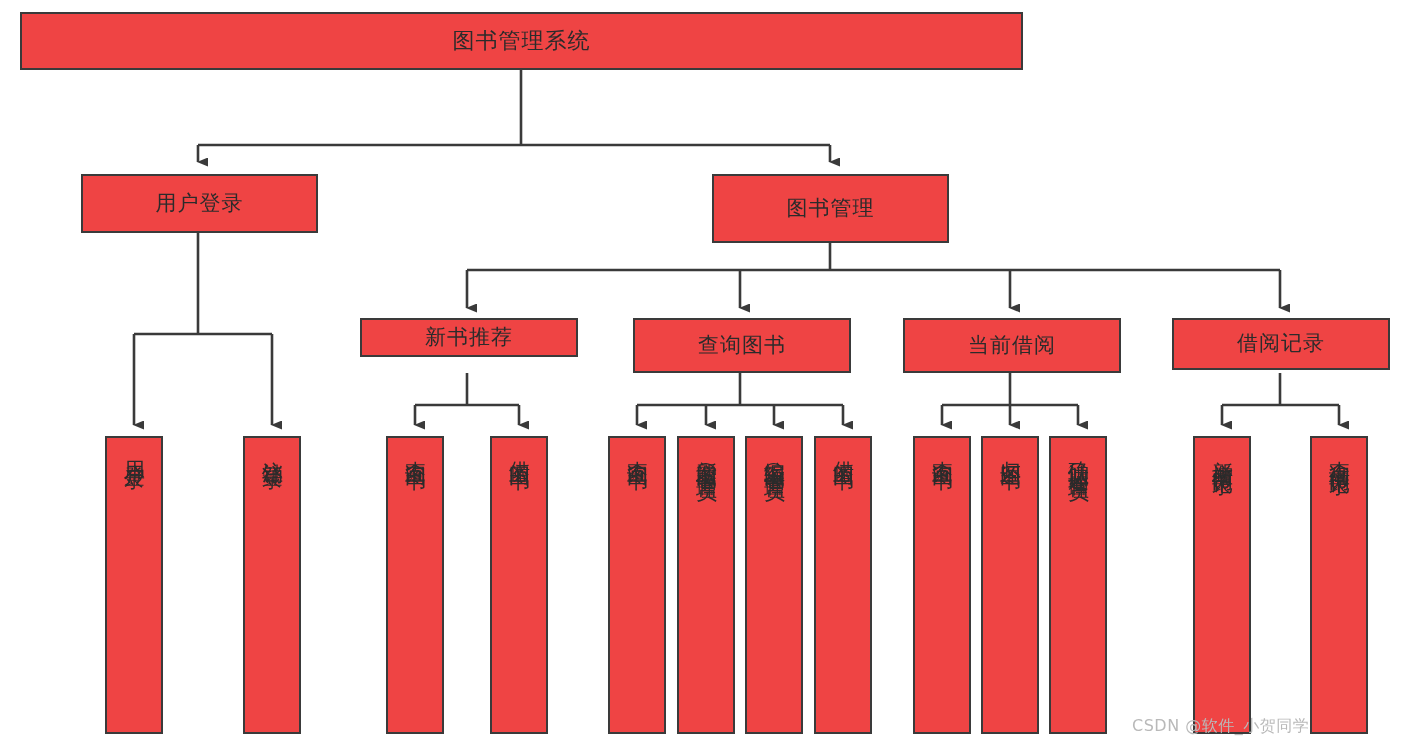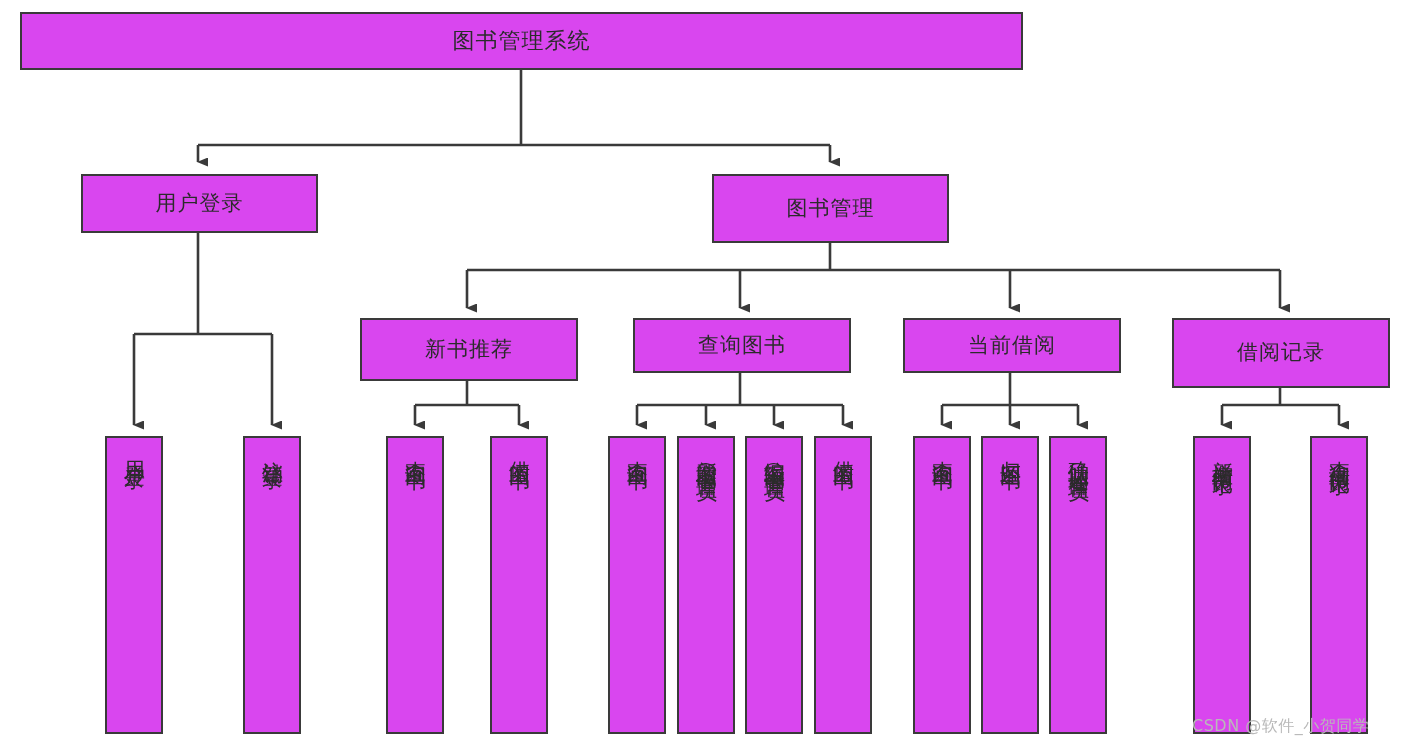--- a/index.html
+++ b/index.html
@@ -22,21 +22,21 @@
     position: absolute;
     left: 0;
     top: 0;
     width: 1405px;
     height: 747px;
     pointer-events: none;
   }
   .node {
     position: absolute;
     box-sizing: border-box;
-    background: #d946ef;
+    background: #ef4444;
     border: 2.5px solid #3a3a3a;
     display: flex;
     align-items: center;
     justify-content: center;
     z-index: 3;
   }
   .node .lbl {
     color: #2b2b2b;
     font-size: 21px;
     line-height: 1.12;
@@ -127,30 +127,30 @@
     <span class="lbl">图书管理系统</span>
   </div>
 
   <div class="node" style="left:81px; top:174px; width:237px; height:59px;">
     <span class="lbl">用户登录</span>
   </div>
   <div class="node" style="left:712px; top:174px; width:237px; height:69px;">
     <span class="lbl">图书管理</span>
   </div>
 
-  <div class="node" style="left:360px; top:318px; width:218px; height:63px;">
+  <div class="node" style="left:360px; top:318px; width:218px; height:39px;">
     <span class="lbl">新书推荐</span>
   </div>
   <div class="node" style="left:633px; top:318px; width:218px; height:55px;">
     <span class="lbl">查询图书</span>
   </div>
   <div class="node" style="left:903px; top:318px; width:218px; height:55px;">
     <span class="lbl">当前借阅</span>
   </div>
-  <div class="node" style="left:1172px; top:318px; width:218px; height:70px;">
+  <div class="node" style="left:1172px; top:318px; width:218px; height:52px;">
     <span class="lbl">借阅记录</span>
   </div>
 
   <div class="node vert" style="left:105px; top:436px; width:58px; height:298px;">
     <span class="lbl">用户登录</span>
   </div>
   <div class="node vert" style="left:243px; top:436px; width:58px; height:298px;">
     <span class="lbl">注销登录</span>
   </div>
 
@@ -184,15 +184,15 @@
     <span class="lbl">确认归还（管理员）</span>
   </div>
 
   <div class="node vert" style="left:1193px; top:436px; width:58px; height:298px;">
     <span class="lbl">新增借阅记录</span>
   </div>
   <div class="node vert" style="left:1310px; top:436px; width:58px; height:298px;">
     <span class="lbl">查询借阅记录</span>
   </div>
 
-  <div class="watermark" style="left:1192px; top:716px;">CSDN @软件_小贺同学</div>
+  <div class="watermark" style="left:1132px; top:716px;">CSDN @软件_小贺同学</div>
 
 </div>
 
 </body></html>

